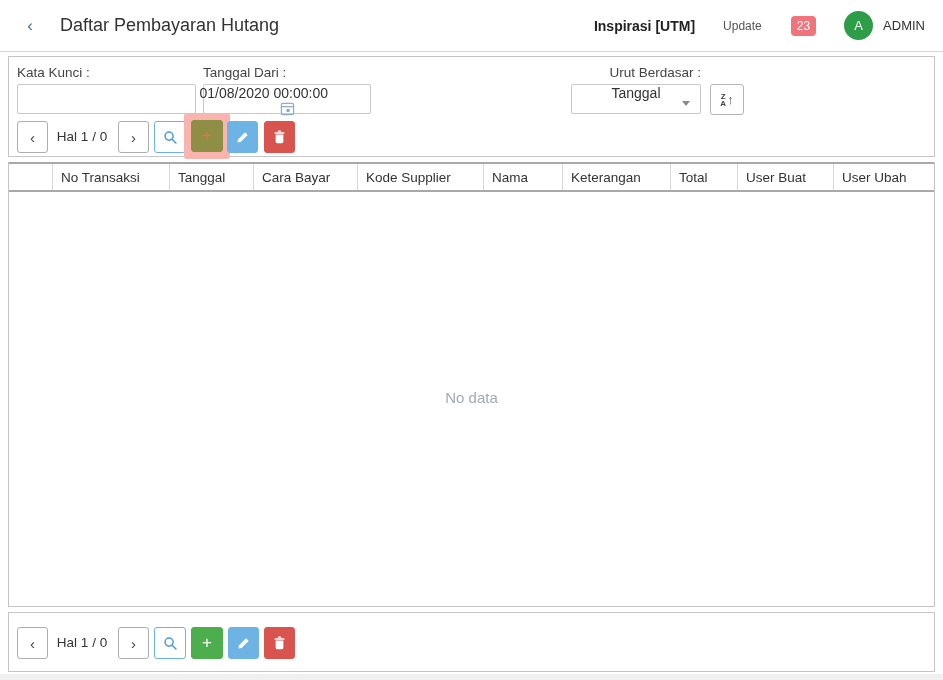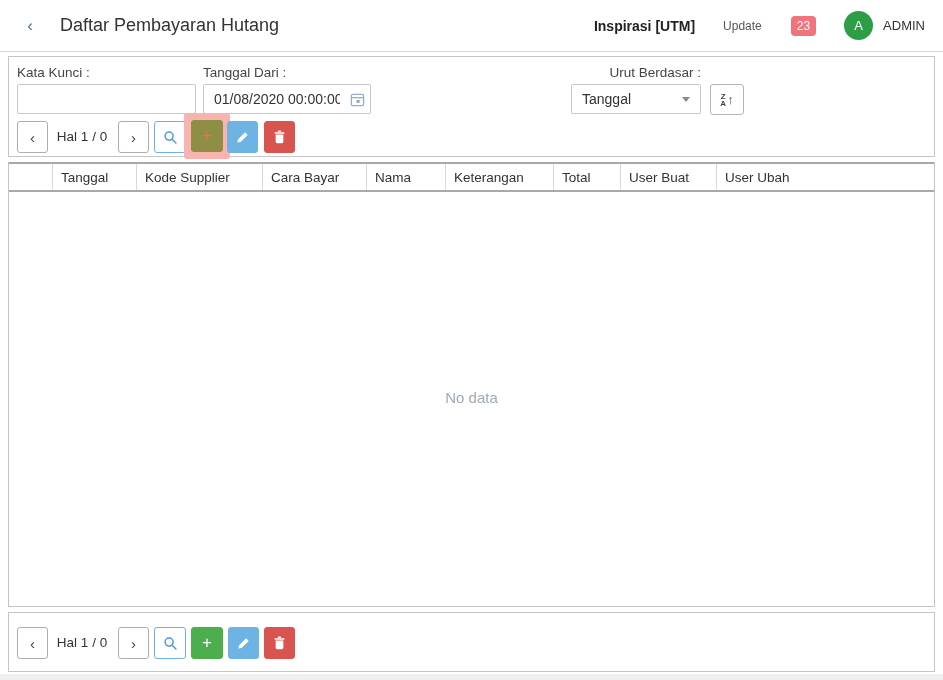--- a/index.html
+++ b/index.html
@@ -22,21 +22,21 @@
     color: #fff; font-size: 13px; display: flex; align-items: center;
     justify-content: center; margin-right: 10px; }
   .username { font-size: 13px; color: #333; }
 
   
   .filter-panel { position: relative; margin: 4px 8px 0 8px; height: 101px;
     border: 1px solid #c5c5c5; background: #fff; padding-left: 28px; }
   .field-group { position: absolute; top: 8px; }
   .field-label { font-size: 13.5px; color: #444; display: block; height: 19px; }
   .text-input, .date-input-wrap, .select-box { height: 30px; border: 1px solid #c8c8c8;
-    border-radius: 2px; background: #fff; font-size: 14px; color: #333; }
+    border-radius: 2px; background: #fff; font-size: 14px; color: #333; flex-direction: column; }
   .text-input { width: 100%; padding: 0 8px; font-family: "Liberation Sans", sans-serif; }
   .fg-keyword  { left: 8px;   width: 179px; }
   .fg-datefrom { left: 194px; width: 168px; }
   .fg-dateto   { left: 376px; width: 178px; }
   .fg-sort     { left: 562px; width: 130px; text-align: right; }
   .date-input-wrap { display: flex; align-items: center; }
   .date-input { flex: 1; min-width: 0; border: none; outline: none; font-size: 14px;
     color: #333; padding: 0 4px 0 10px; font-family: "Liberation Sans", sans-serif; background: transparent; }
   .cal-btn { width: 26px; height: 26px; border: none; background: transparent;
     display: flex; align-items: center; justify-content: center; cursor: pointer; }
@@ -190,23 +190,24 @@
       <rect x="5" y="0.5" width="4" height="1.8" rx="0.9" fill="#fff"></rect>
       <rect x="1.2" y="2.6" width="11.6" height="1.8" rx="0.9" fill="#fff"></rect>
       <path d="M2.6 5.2h8.8v8.3a1.6 1.6 0 0 1-1.6 1.6H4.2a1.6 1.6 0 0 1-1.6-1.6z" fill="#fff"></path>
     </svg>
   </button>
 </div>
 
 <div class="grid">
   <div class="grid-head">
     <div class="gh-cell c0"></div>
+    <div class="gh-cell c1">No Transaksi</div>
     <div class="gh-cell c2">Tanggal</div>
+    <div class="gh-cell c3">Cara Bayar</div>
     <div class="gh-cell c4">Kode Supplier</div>
-    <div class="gh-cell c3">Cara Bayar</div>
     <div class="gh-cell c5">Nama</div>
     <div class="gh-cell c6">Keterangan</div>
     <div class="gh-cell c7">Total</div>
     <div class="gh-cell c8">User Buat</div>
     <div class="gh-cell c9">User Ubah</div>
   </div>
   <div class="grid-body">
     <div class="no-data">No data</div>
   </div>
 </div>

